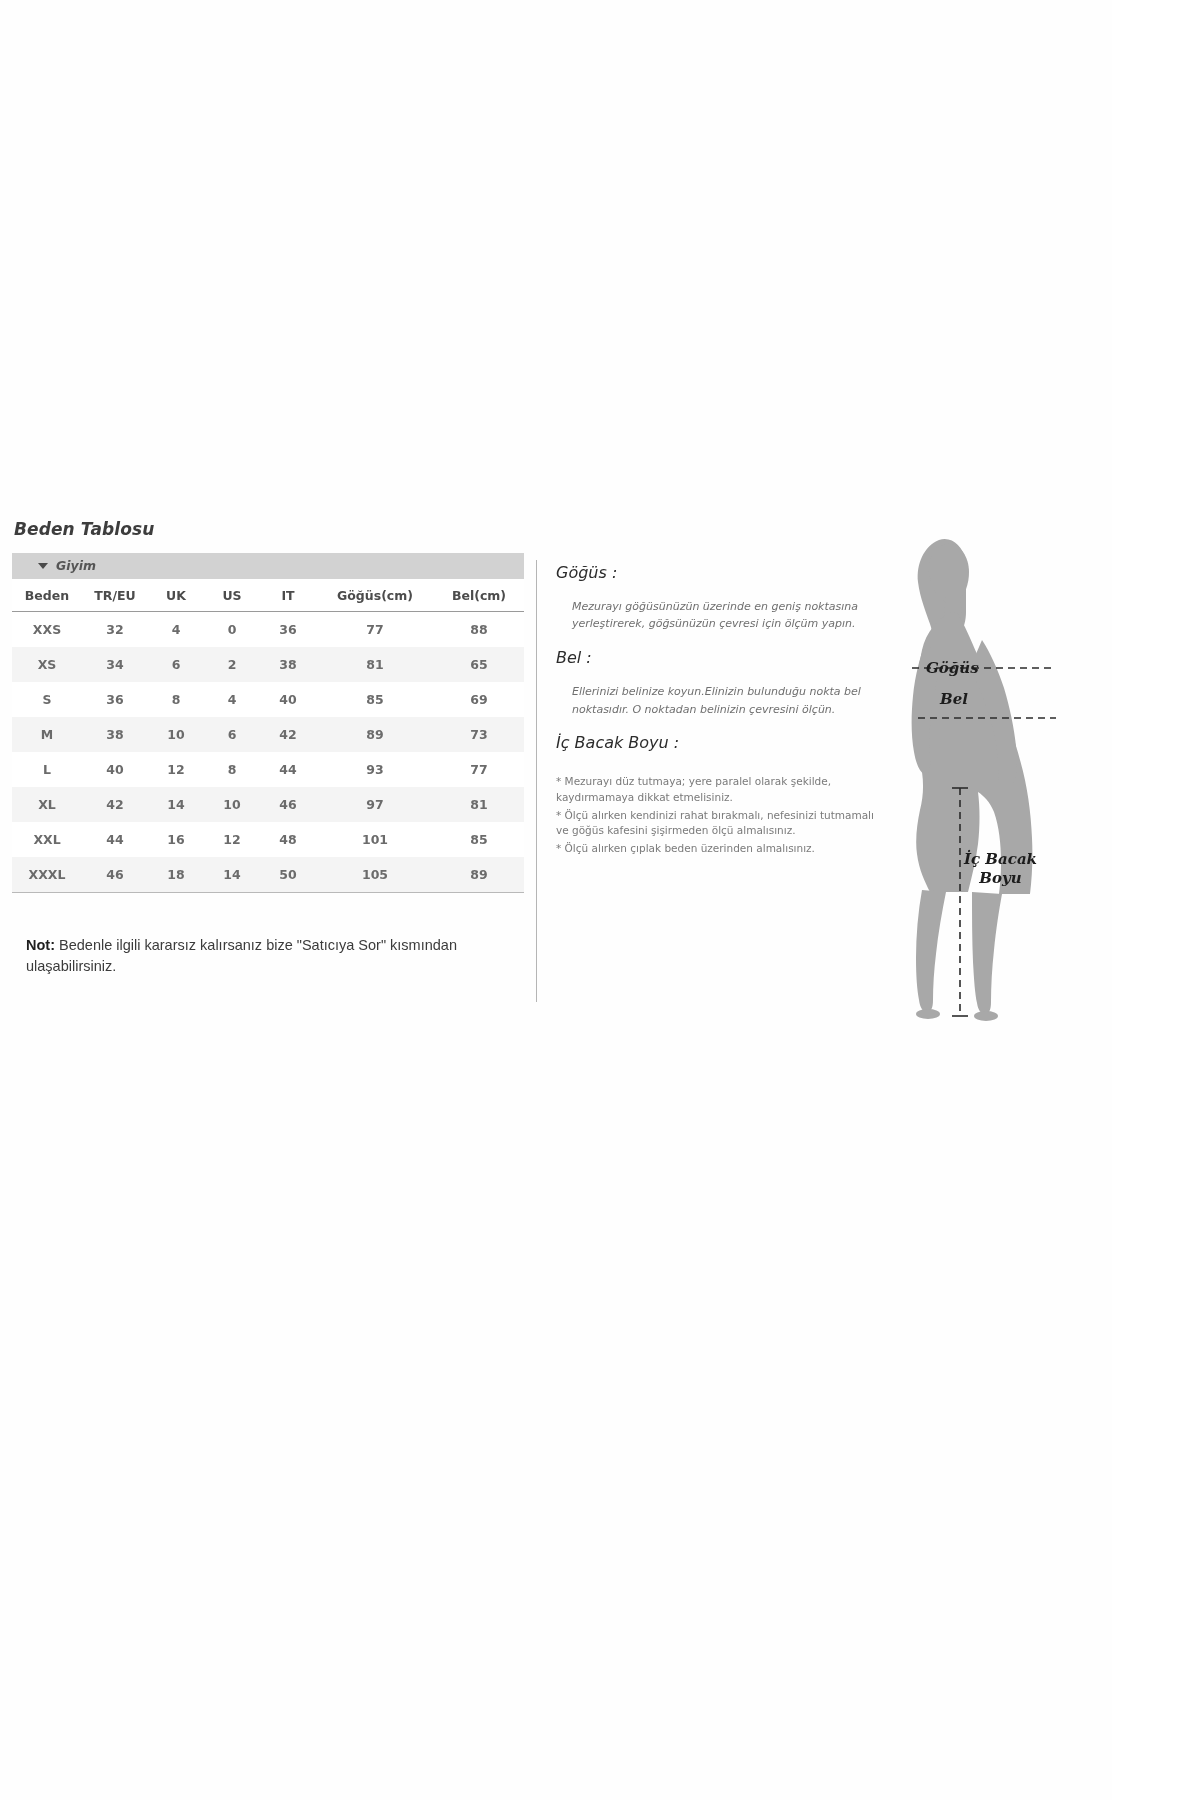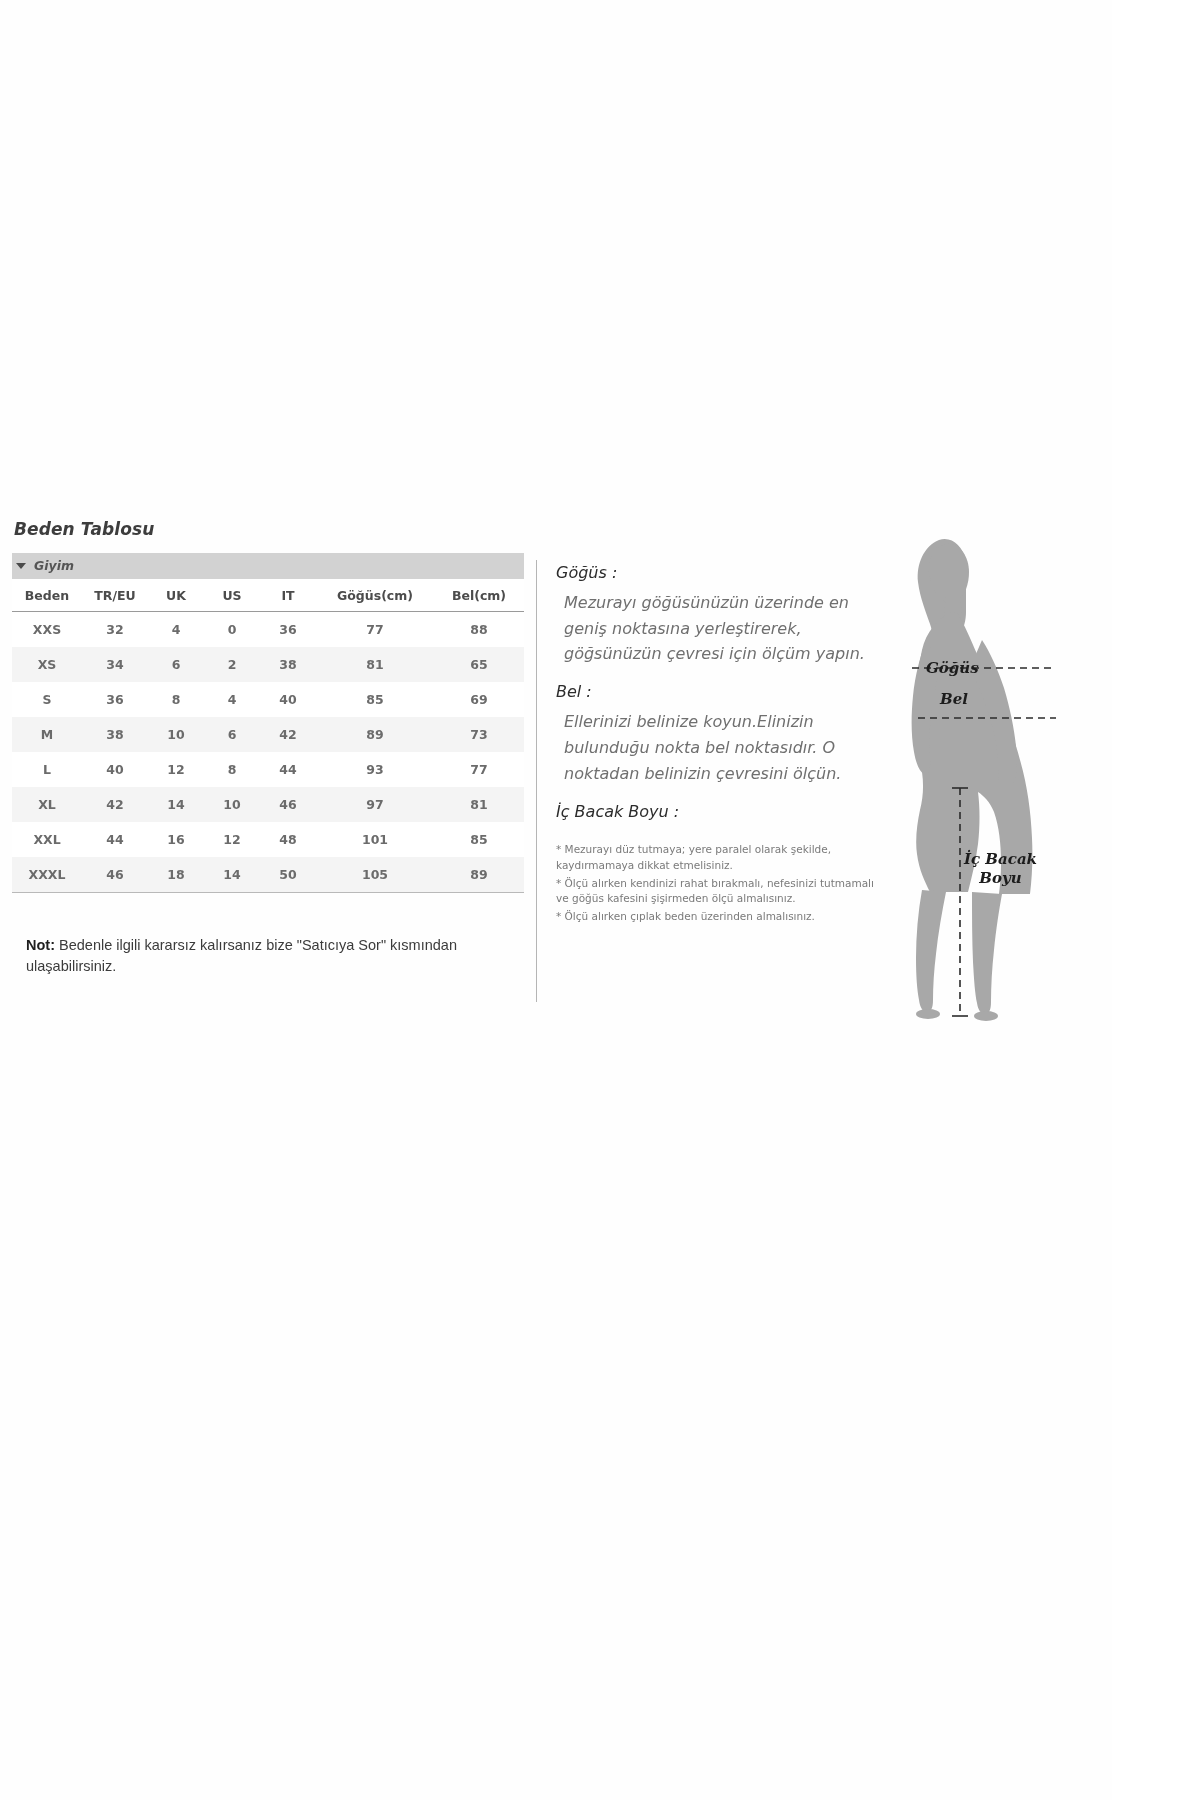--- a/index.html
+++ b/index.html
@@ -59,21 +59,21 @@
     letter-spacing: 0.1px;
     margin: 0 0 14px 2px;
     line-height: 1.1;
   }
 
   #category-bar {
     background: #d2d2d2;
     height: 26px;
     display: flex;
     align-items: center;
-    padding-left: 4px;
+    padding-left: 26px;
     box-sizing: border-box;
   }
   #category-bar .caret {
     width: 0; height: 0;
     border-left: 5px solid transparent;
     border-right: 5px solid transparent;
     border-top: 6px solid #4a4a4a;
     margin-right: 8px;
     display: inline-block;
   }
@@ -166,24 +166,24 @@
     font-style: italic;
     font-weight: normal;
     font-size: 16px;
     color: #2c2c2c;
     margin: 0 0 8px 0;
     line-height: 1.1;
   }
   .instr-body {
     font-family: "DejaVu Sans", sans-serif;
     font-style: italic;
-    font-size: 16px;
+    font-size: 11px;
     color: #6f6f6f;
     line-height: 1.62;
-    margin: 8px;
+    margin: 16px;
     width: 318px;
   }
   #footnotes {
     margin-top: 22px;
     width: 318px;
   }
   #footnotes p {
     font-family: "DejaVu Sans", sans-serif;
     font-size: 10.5px;
     color: #7a7a7a;

